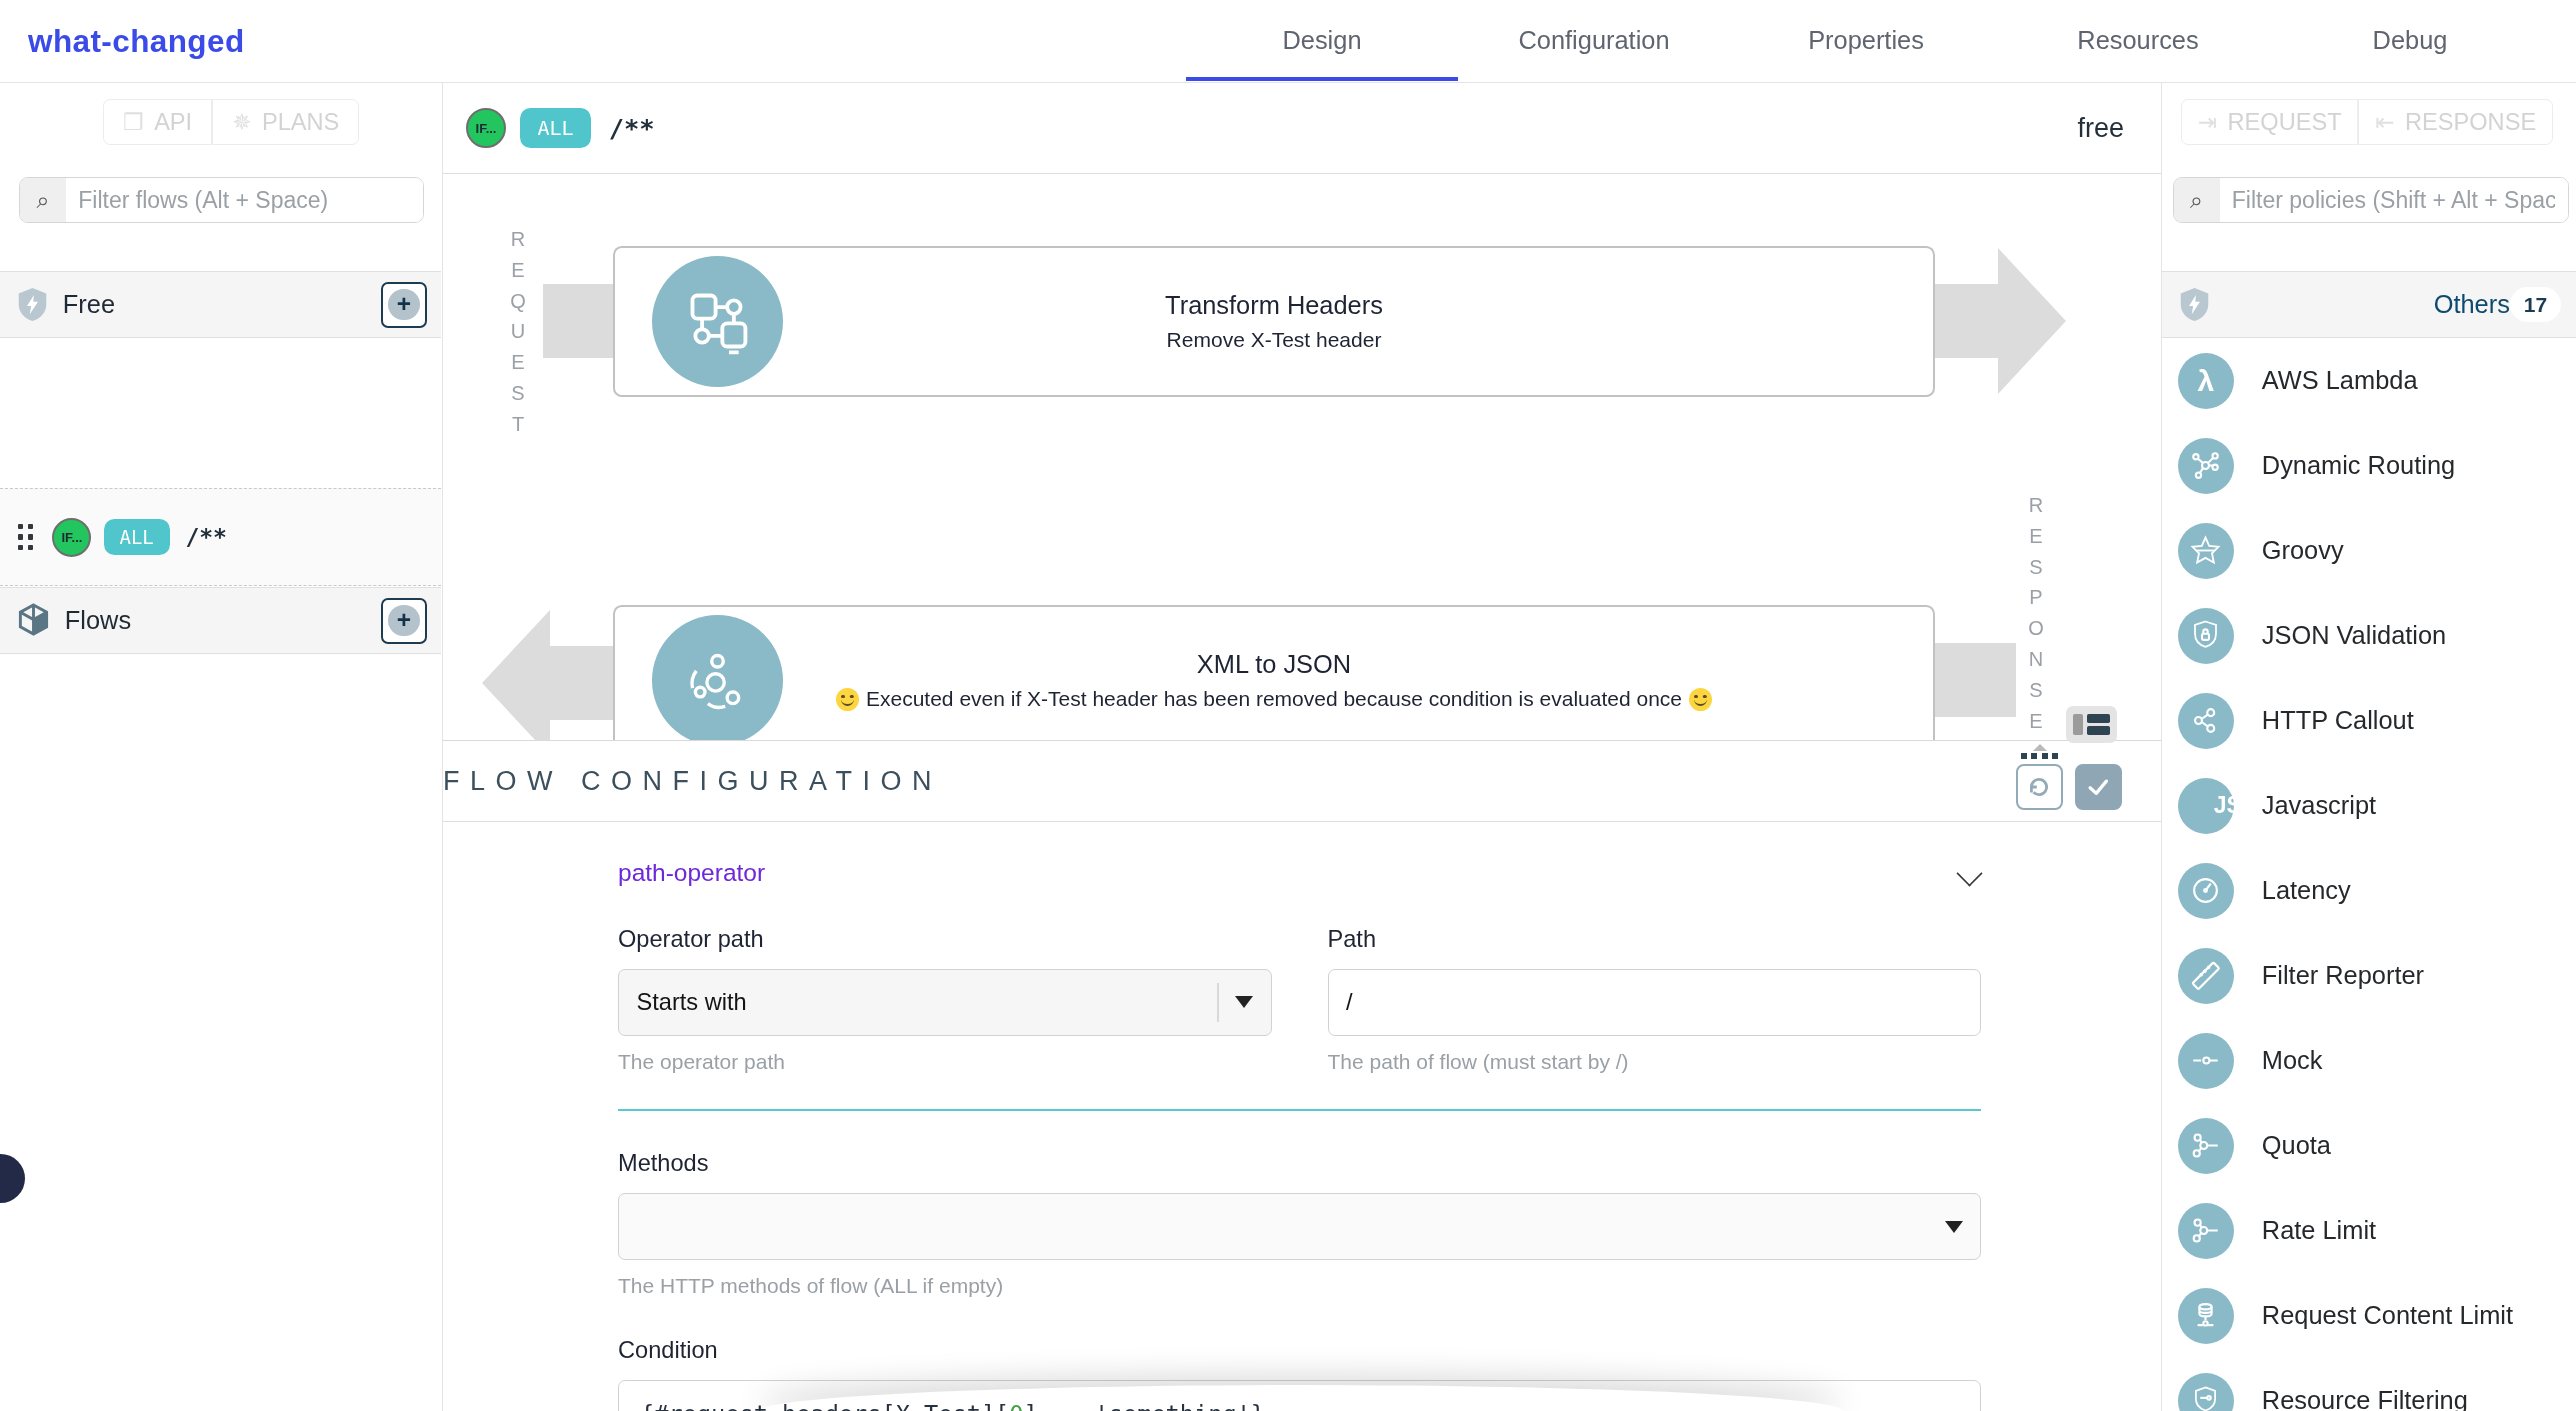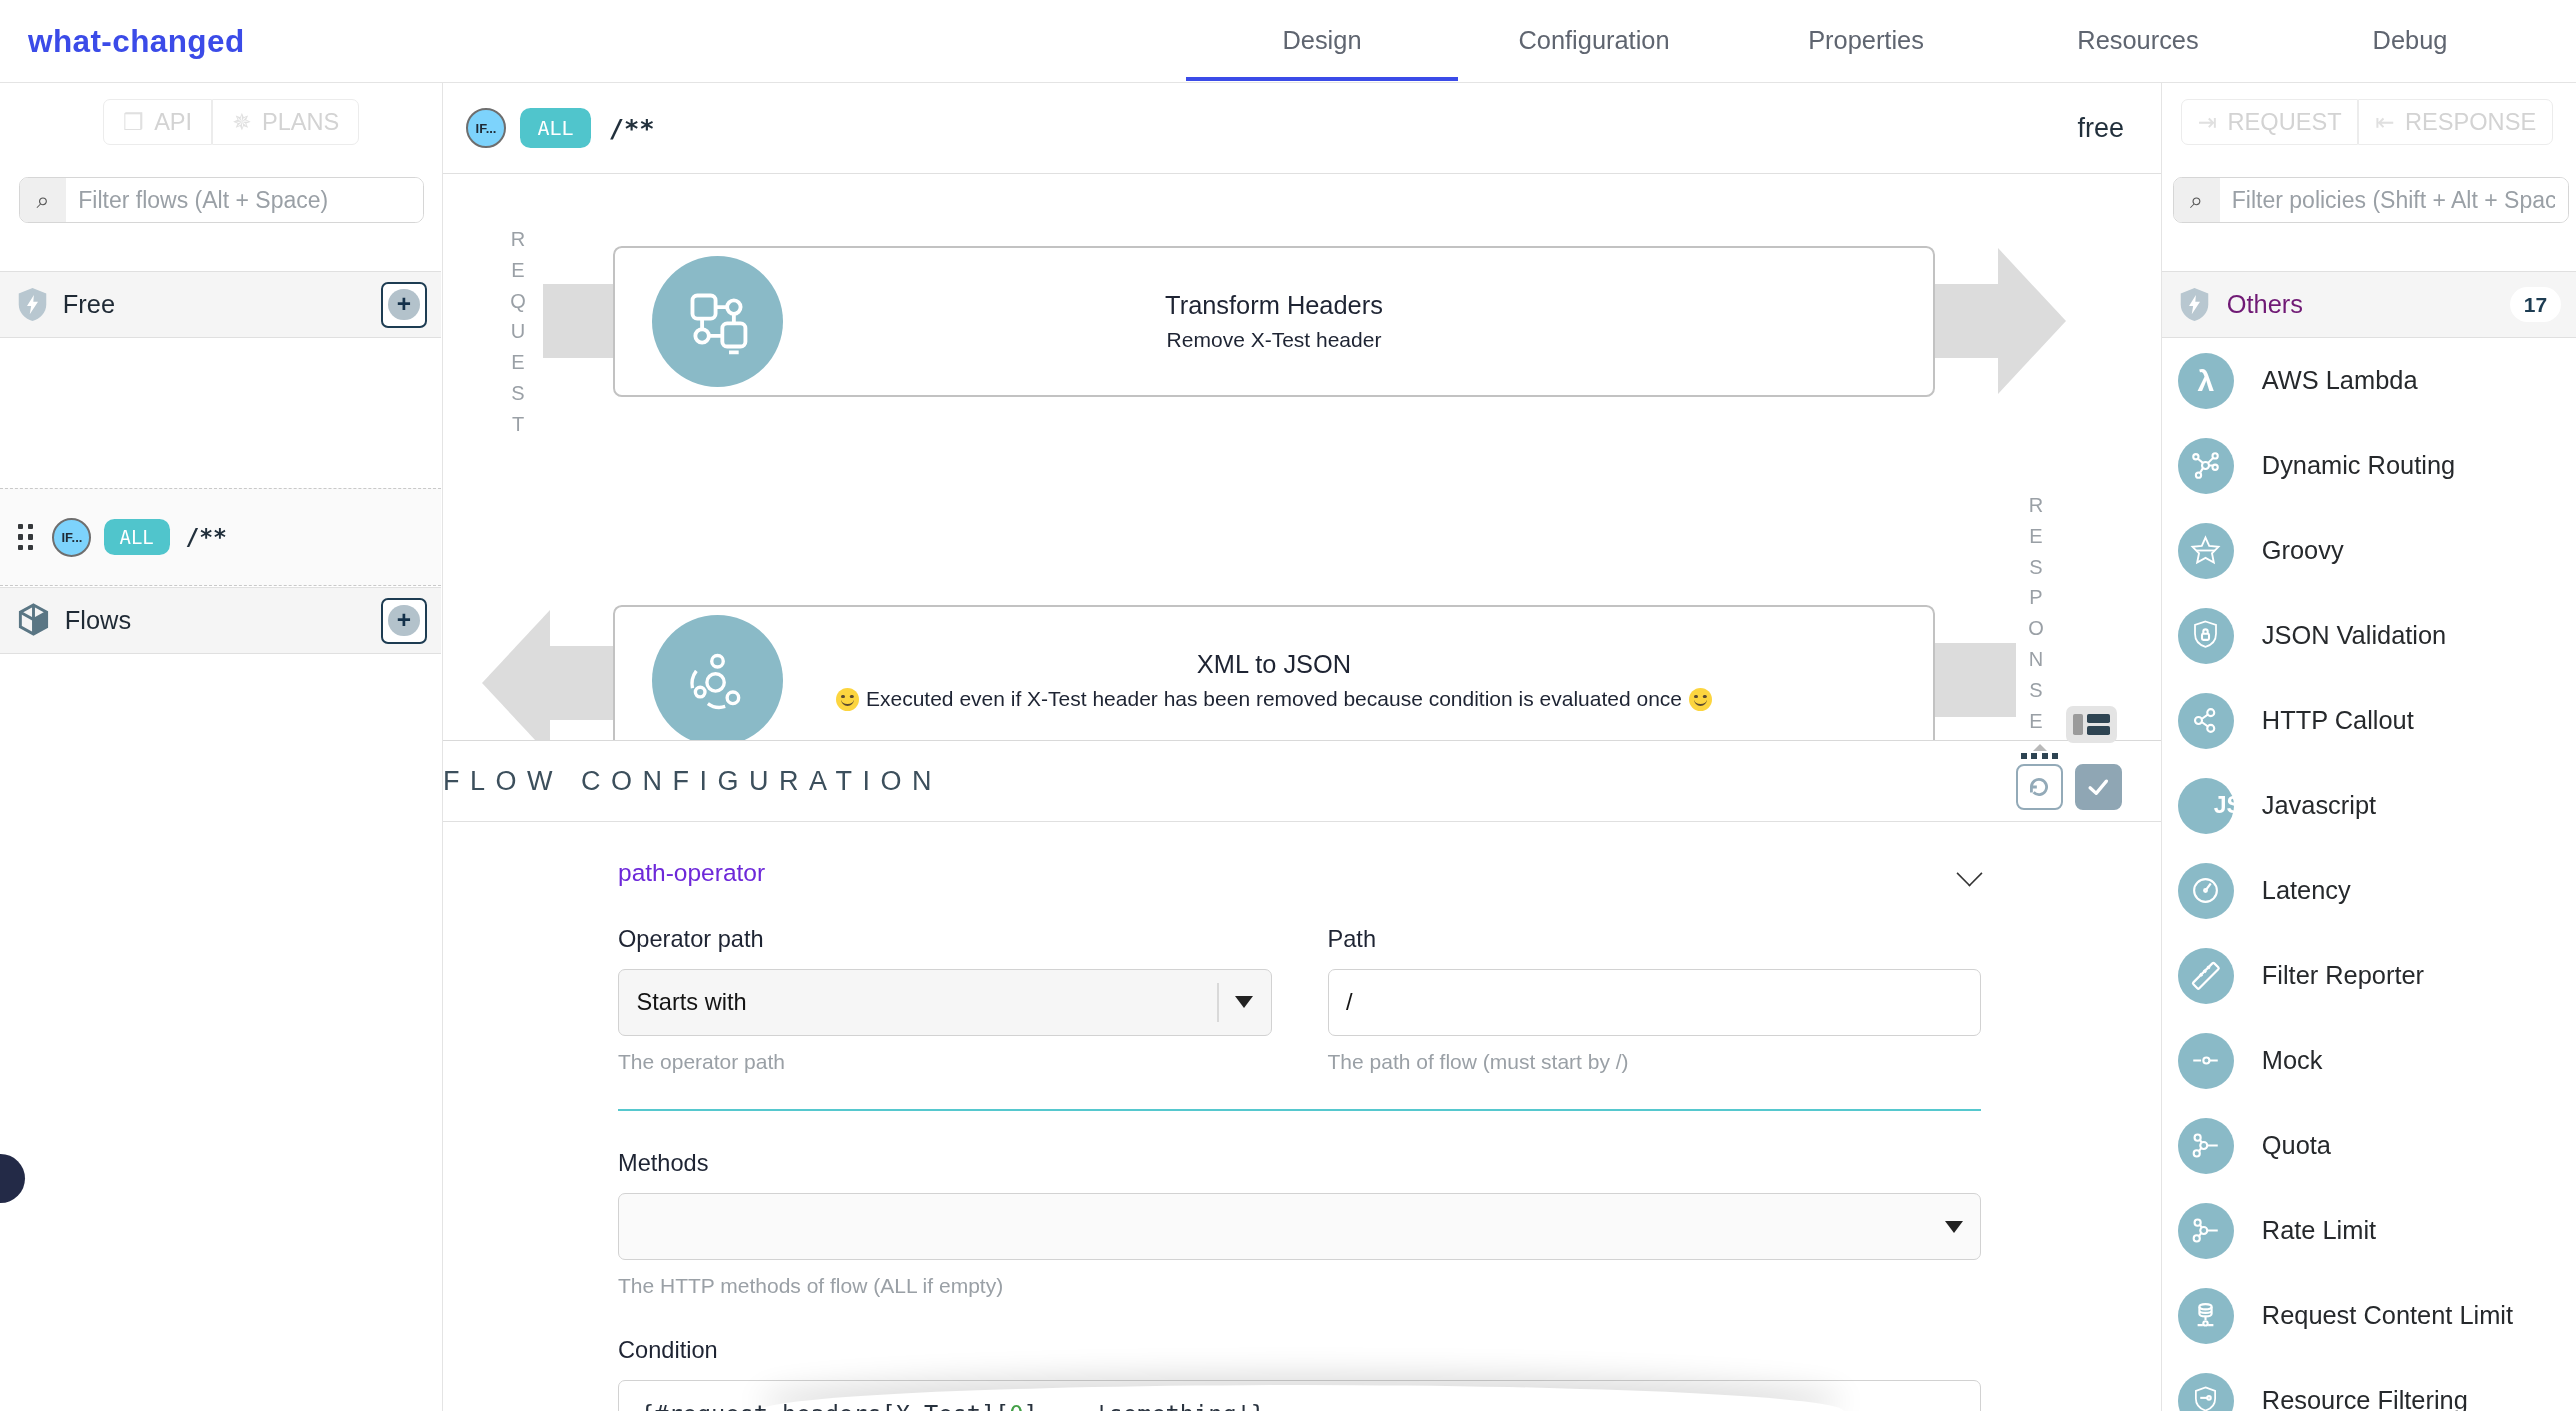--- a/index.html
+++ b/index.html
@@ -30,21 +30,21 @@
   .searchbox input::placeholder { color:#9aa0a6; }
 
   .side-section { position:absolute; left:0; width:441px; height:67px; background:#f5f5f5; border-top:1.8px solid #e0e0e0; border-bottom:1.8px solid #e0e0e0; display:flex; align-items:center; padding:0 14px 0 15.8px; }
   .side-section .sec-label { font-size:25.4px; color:#1f2a35; margin-left:14px; flex:1; }
   .plus-btn { width:46px; height:46px; border:2.6px solid #1d3c52; border-radius:7px; background:#fff; display:flex; align-items:center; justify-content:center; cursor:pointer; }
   .plus-btn .plus-circle { width:31.5px; height:31.5px; border-radius:50%; background:#b3c2cb; color:#14314a; font-size:24.5px; line-height:30px; text-align:center; font-weight:bold; }
 
   .flow-item-zone { position:absolute; left:0; top:405px; width:441px; height:98px; background:#fafafa; border-top:1.8px dashed #c9c9c9; border-bottom:1.8px dashed #c9c9c9; display:flex; align-items:center; padding:0 17.5px; }
   .drag-dots { display:grid; grid-template-columns:5.3px 5.3px; grid-auto-rows:5.3px; gap:5.3px; margin-right:19px; }
   .drag-dots i { background:#35383b; border-radius:0.9px; }
-  .if-circle { border:2.6px solid #6e6e6e; border-radius:50%; color:#1f2a35; font-weight:bold; display:flex; align-items:center; justify-content:center; background:#7dd3fc; }
+  .if-circle { border:2.6px solid #6e6e6e; border-radius:50%; color:#1f2a35; font-weight:bold; display:flex; align-items:center; justify-content:center; background:#22c55e; }
   .flow-item-zone .if-circle { width:39px; height:39px; font-size:13px; }
   .all-badge { background:#50c5cc; color:#fff; font-family:"DejaVu Sans Mono", monospace; border-radius:10.5px; display:flex; align-items:center; justify-content:center; }
   .flow-item-zone .all-badge { font-size:19px; padding:7px 15.8px; margin-left:12.3px; }
   .path-mono { font-family:"DejaVu Sans Mono", monospace; font-weight:bold; color:#22303c; }
   .flow-item-zone .path-mono { font-size:23px; margin-left:15.8px; }
 
   
   .main { position:absolute; left:443px; top:83px; width:1718px; height:1328px; background:#fff; }
   .main-topbar { position:absolute; left:0; top:0; width:1718px; height:91px; border-bottom:1.8px solid #e0e0e0; display:flex; align-items:center; padding:0 37px 0 23px; }
   .main-topbar .if-circle { width:40px; height:40px; font-size:13px; }
@@ -105,21 +105,21 @@
   .code-box { height:68px; background:#fff; border:1.8px solid #d2d2d2; border-radius:7px; display:flex; align-items:center; padding:0 21px; font-family:"DejaVu Sans Mono", monospace; font-size:23.6px; color:#28323e; }
   .code-box .idx { color:#43a047; }
   .bottom-shade { position:absolute; left:315px; bottom:-26px; width:1086px; height:53px; border-radius:50%; box-shadow:0 -10.5px 30px rgba(0,0,0,.14); }
 
   
   .right-sidebar { position:absolute; left:2161px; top:83px; width:415px; height:1328px; border-left:1.8px solid #e4e4e4; background:#fff; overflow:hidden; }
   .right-sidebar .seg-group { left:19px; top:15.8px; }
   .right-sidebar .seg-btn { font-size:23.6px; padding:8.8px 15.8px; }
   .right-sidebar .searchbox { left:10.5px; top:94px; width:396px; height:46px; }
   .group-header { position:absolute; left:0; top:188px; width:415px; height:67px; background:#f5f5f5; border-top:1.8px solid #e0e0e0; border-bottom:1.8px solid #e0e0e0; display:flex; align-items:center; padding:0 15.8px; }
-  .group-header .sec-label { font-size:25.4px; color:#701a75; margin-left:16px; flex:1; }
+  .group-header .sec-label { font-size:25.4px; color:#0c4a6e; margin-left:4px; flex:1;text-align:right; }
   .count-badge { background:#fff; color:#1d3c52; font-size:21px; font-weight:bold; border-radius:19px; padding:5.3px 14px; }
   .policy-list { position:absolute; left:0; top:255px; width:415px; }
   .policy-row { display:flex; align-items:center; height:85px; padding:0 15.8px; cursor:pointer; }
   .policy-circle { width:56px; height:56px; border-radius:50%; background:#8abac7; flex:none; display:flex; align-items:center; justify-content:center; color:#fff; }
   .policy-circle svg { display:block; }
   .policy-circle .glyph-text { color:#fff; font-weight:bold; }
   .policy-label { font-size:25.4px; color:#26292c; margin-left:28px; white-space:nowrap; }
 
   
   .fab-notch { position:absolute; left:-24.5px; top:1154px; width:49px; height:49px; border-radius:50%; background:#232a47; }

